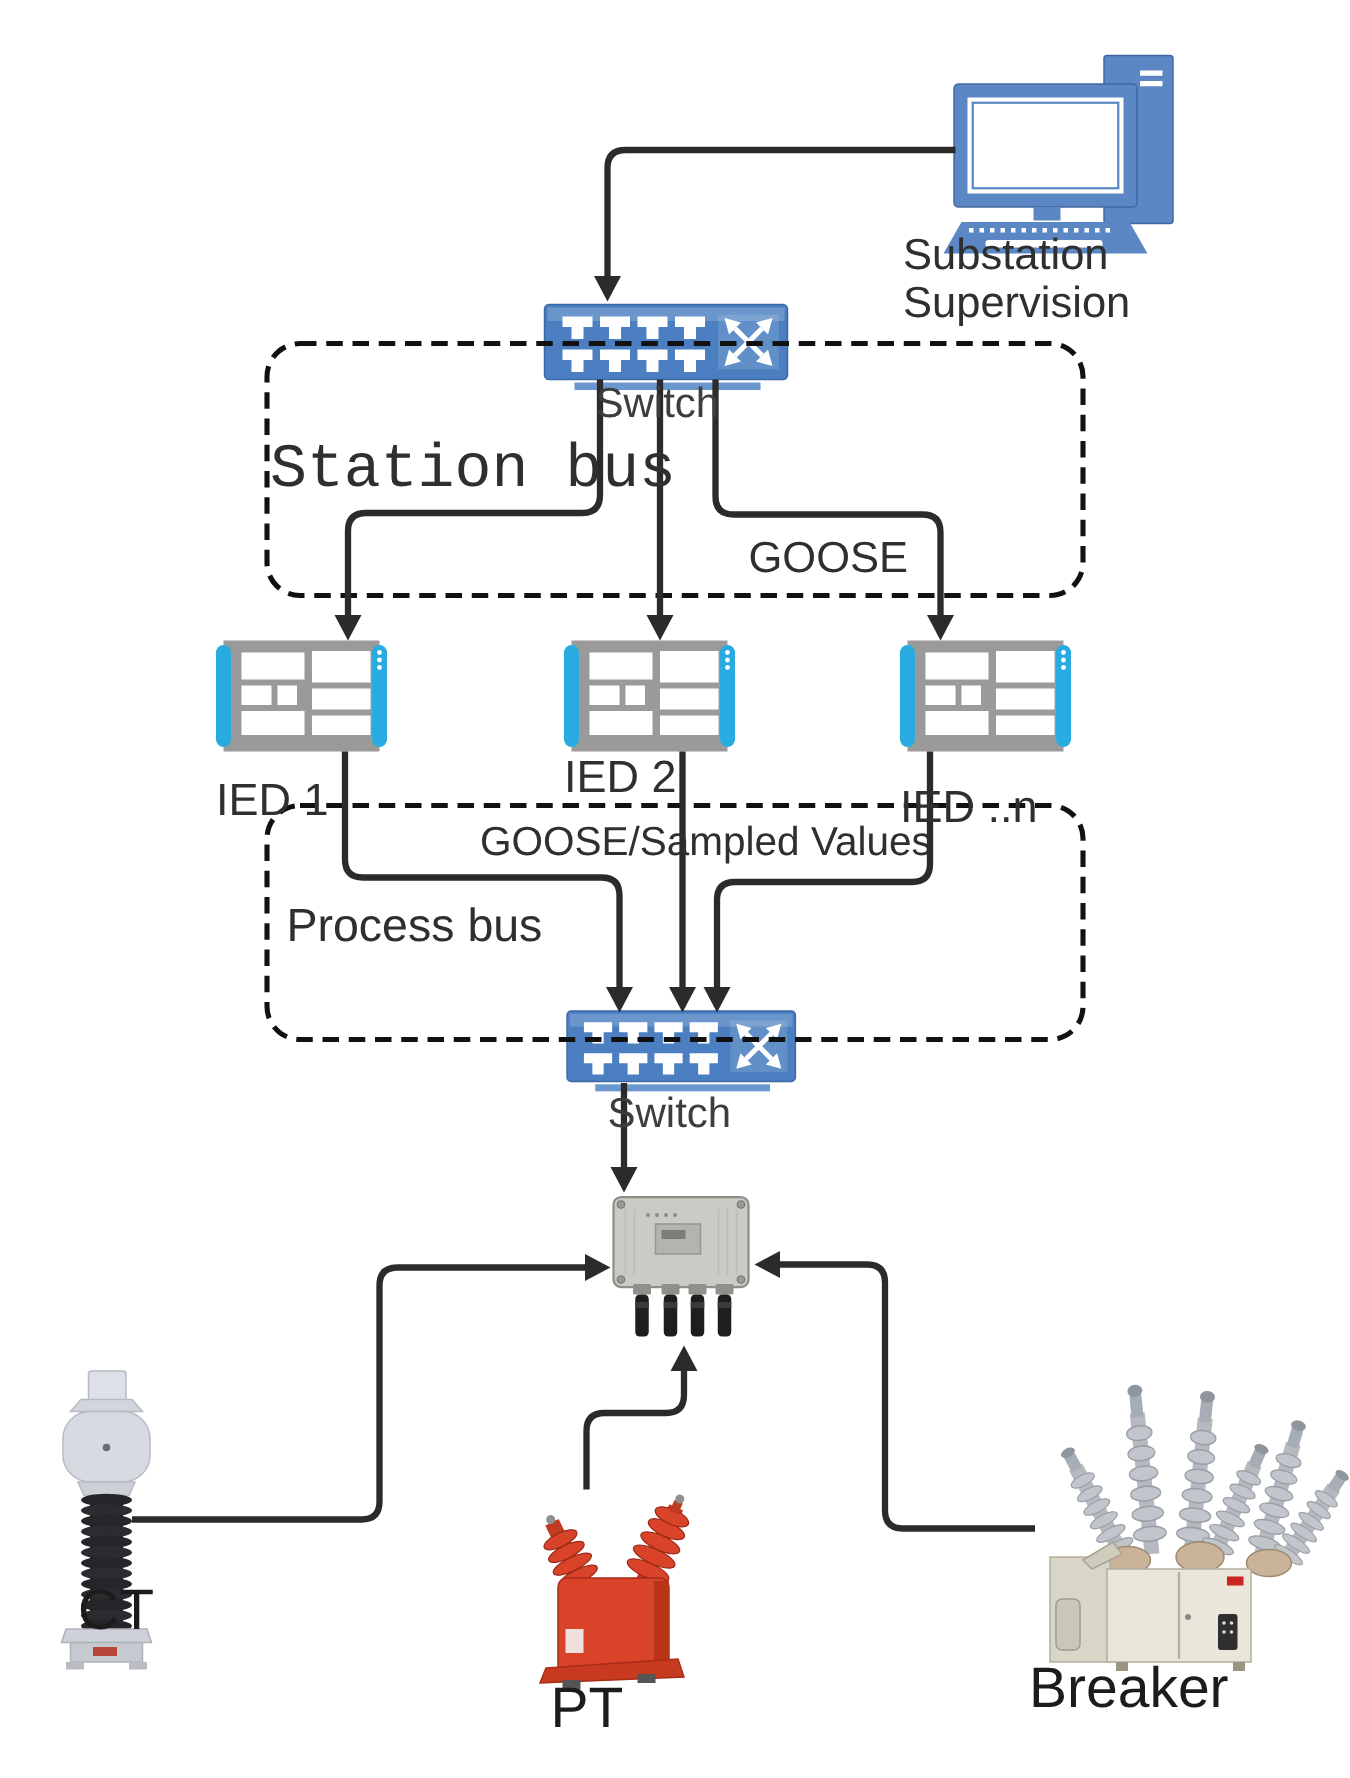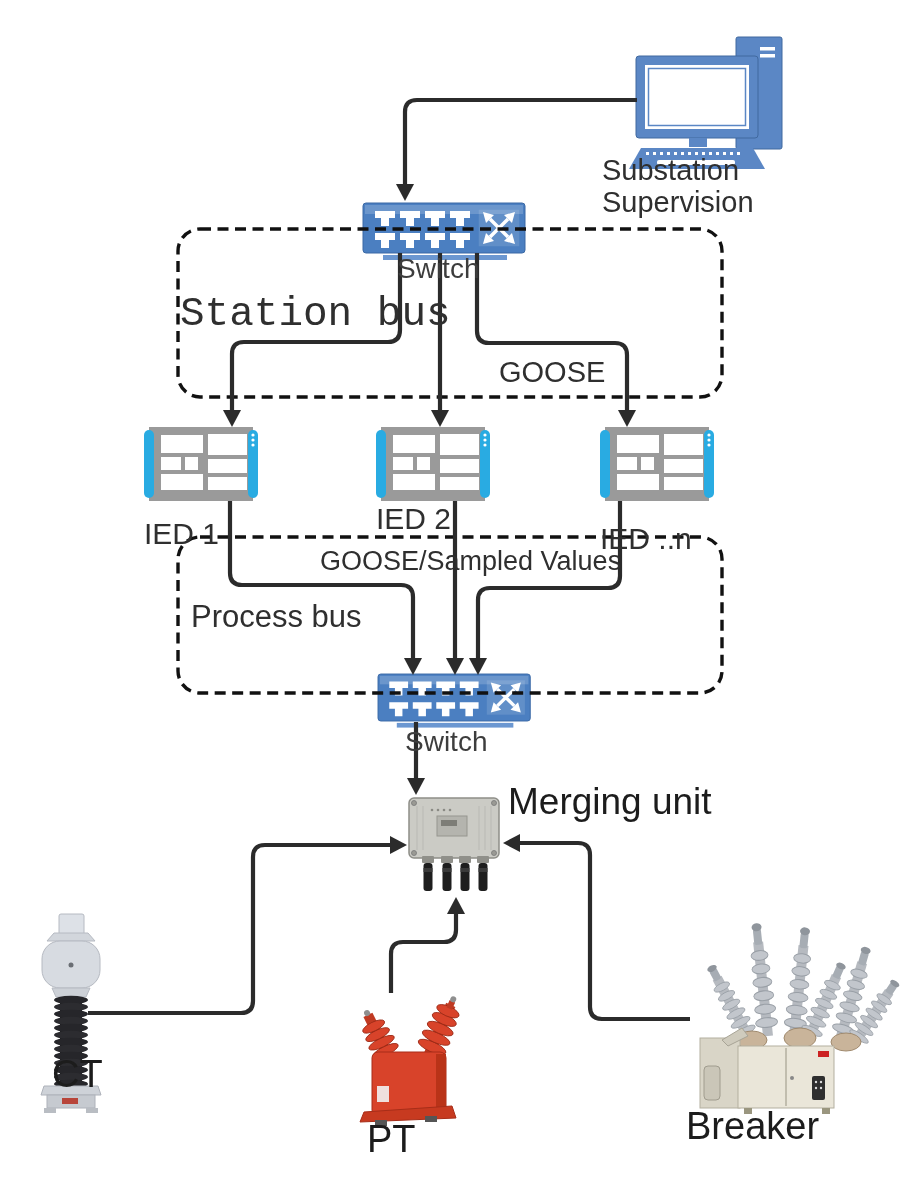--- a/index.html
+++ b/index.html
@@ -272,20 +272,19 @@
 <div class="lbl center" style="left:144px;top:502px;width:114px;font-size:30px;margin-top:15px;">IED 1</div>
 <div class="lbl center" style="left:376px;top:502px;width:114px;font-size:30px;">IED 2</div>
 <div class="lbl center" style="left:600px;top:502px;width:114px;font-size:30px;margin-top:20px;">IED ..n</div>
 
 <div class="lbl" style="left:191px;top:600px;font-size:31px;">Process bus</div>
 
 <div class="lbl" style="left:320px;top:547px;font-size:27px;">GOOSE/Sampled Values</div>
 
 <div class="lbl" style="left:405px;top:727px;font-size:28px;color:#3d3d3d;">Switch</div>
 
-<div class="lbl" style="left:508px;top:782px;font-size:37px;color:#1c1c1c;">Merging unit</div>
 
 <div class="lbl big" style="left:52px;top:1054px;">CT</div>
 
 <div class="lbl big" style="left:367px;top:1119px;">PT</div>
 
 <div class="lbl big" style="left:686px;top:1106px;">Breaker</div>
 </div>
 
 </body></html>

